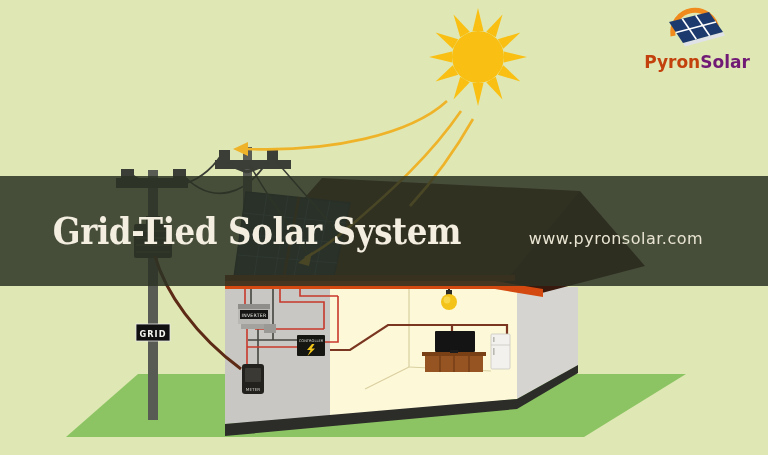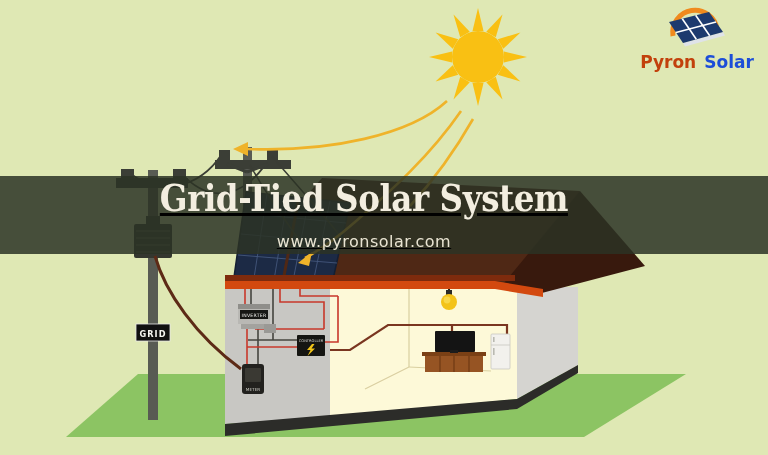--- a/index.html
+++ b/index.html
@@ -3,43 +3,43 @@
 <meta charset="utf-8">
 <style>
   html,body{margin:0;padding:0;background:#888;}
   #stage{
     position:relative;width:768px;height:455px;overflow:hidden;
     background:#dfe8b4;font-family:"DejaVu Sans",sans-serif;
   }
   #scene-svg{position:absolute;left:0;top:0;}
   
   #banner{
-    position:absolute;left:0;top:176px;width:768px;height:78px;
+    position:absolute;left:0;top:176px;width:768px;height:110px;
     background:rgba(43,50,36,0.85);
-    display:flex;flex-direction:column;align-items:center;justify-content:center;text-decoration:underline;
+    display:flex;flex-direction:row;align-items:center;justify-content:center;
   }
   #banner .title{
     font-family:"DejaVu Serif",serif;font-weight:bold;font-size:37px;
     color:#f3eee0;letter-spacing:-0.5px;transform:scaleX(0.88);
     transform-origin:50% 50%;white-space:nowrap;margin-right:40px;line-height:1.05;
   }
   #banner .subtitle{
     font-family:"DejaVu Sans",sans-serif;font-size:16px;color:#e9e4d2;
     letter-spacing:0.5px;margin-top:14px;margin-right:40px;white-space:nowrap;
   }
   
   #logo{
     position:absolute;top:6px;right:12px;width:118px;text-align:center;
   }
   #logo .logo-text{
     font-family:"DejaVu Sans",sans-serif;font-weight:bold;font-size:17px;
     line-height:1;margin-top:2px;white-space:nowrap;
   }
   #logo .pyron{color:#c2410c;}
-  #logo .solar{color:#1d4ed8;padding-left:8px;}
+  #logo .solar{color:#701a75;}
   svg text{font-family:"DejaVu Sans",sans-serif;}
 </style>
 </head>
 <body>
 
 <div id="stage">
 
   <svg id="scene-svg" width="768" height="455" viewBox="0 0 768 455">
 
     <rect x="0" y="0" width="768" height="455" fill="#dfe8b4"></rect>

